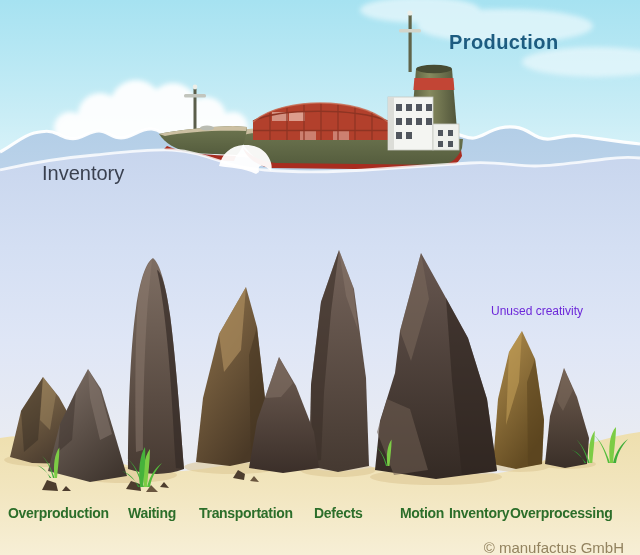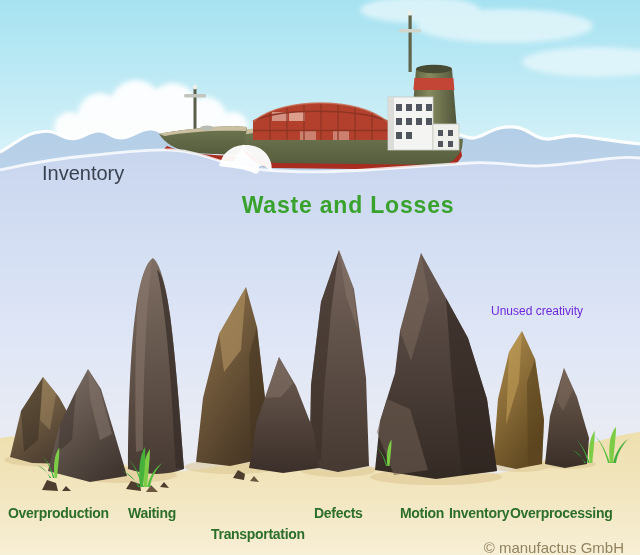--- a/index.html
+++ b/index.html
@@ -8,21 +8,21 @@
     font-family:"Liberation Sans","DejaVu Sans",sans-serif;
     -webkit-font-smoothing:antialiased;
   }
   .scene{position:absolute;inset:0;display:block;}
   .txt{position:absolute;white-space:nowrap;}
   .lbl-production{left:449px;top:31px;font-size:20px;font-weight:bold;color:#1d5c80;letter-spacing:.4px;}
   .lbl-inventory-sea{left:42px;top:162px;font-size:20px;color:#3a4150;}
   .lbl-waste-title{left:348px;top:192px;transform:translateX(-50%);font-size:23px;font-weight:bold;color:#38a22c;letter-spacing:.8px;}
   .lbl-unused{left:491px;top:304px;font-size:12px;color:#6d28d9;}
   .waste-label{top:505px;font-size:14px;font-weight:bold;color:#2c6e2a;letter-spacing:-.3px;text-align:center;}
-  .wl-0{left:8px;}  .wl-1{left:128px;} .wl-2{left:211px;margin-top:21px;} .wl-3{left:314px;}
+  .wl-0{left:8px;}  .wl-1{left:128px;} .wl-2{left:199px;} .wl-3{left:314px;}
   .wl-4{left:400px;} .wl-5{left:449px;} .wl-6{left:510px;}
   .lbl-copyright{right:16px;top:539px;font-size:15px;color:#93835f;}
 </style>
 </head>
 <body>
 
 <div class="canvas">
 
   <svg class="scene" viewBox="0 0 640 555" aria-hidden="true">
     <defs>
@@ -277,22 +277,22 @@
         <path d="M-4,0 C-8,-10 -14,-14 -20,-16 C-12,-12 -7,-6 -2,0 Z" fill="#2f9e33"></path>
       </g>
       <g transform="translate(608,463)">
         <path d="M0,0 C-3,-12 -8,-22 -14,-28 C-7,-22 -2,-12 2,0 Z" fill="#54bd3c"></path>
         <path d="M2,0 C0,-16 2,-30 8,-36 C8,-26 6,-12 5,0 Z" fill="#7ccc45"></path>
         <path d="M5,0 C8,-12 14,-20 20,-24 C13,-16 9,-8 8,0 Z" fill="#3fae3a"></path>
       </g>
     </g>
   </svg>
 
+  <div class="txt lbl-production">Production</div>
   <div class="txt lbl-inventory-sea">Inventory</div>
-  <div class="txt lbl-waste-title">Waste and Losses</div>
   <div class="txt lbl-unused">Unused creativity</div>
 
   <div>
     <span class="txt waste-label wl-0">Overproduction</span>
     <span class="txt waste-label wl-1">Waiting</span>
     <span class="txt waste-label wl-2">Transportation</span>
     <span class="txt waste-label wl-3">Defects</span>
     <span class="txt waste-label wl-4">Motion</span>
     <span class="txt waste-label wl-5">Inventory</span>
     <span class="txt waste-label wl-6">Overprocessing</span>

